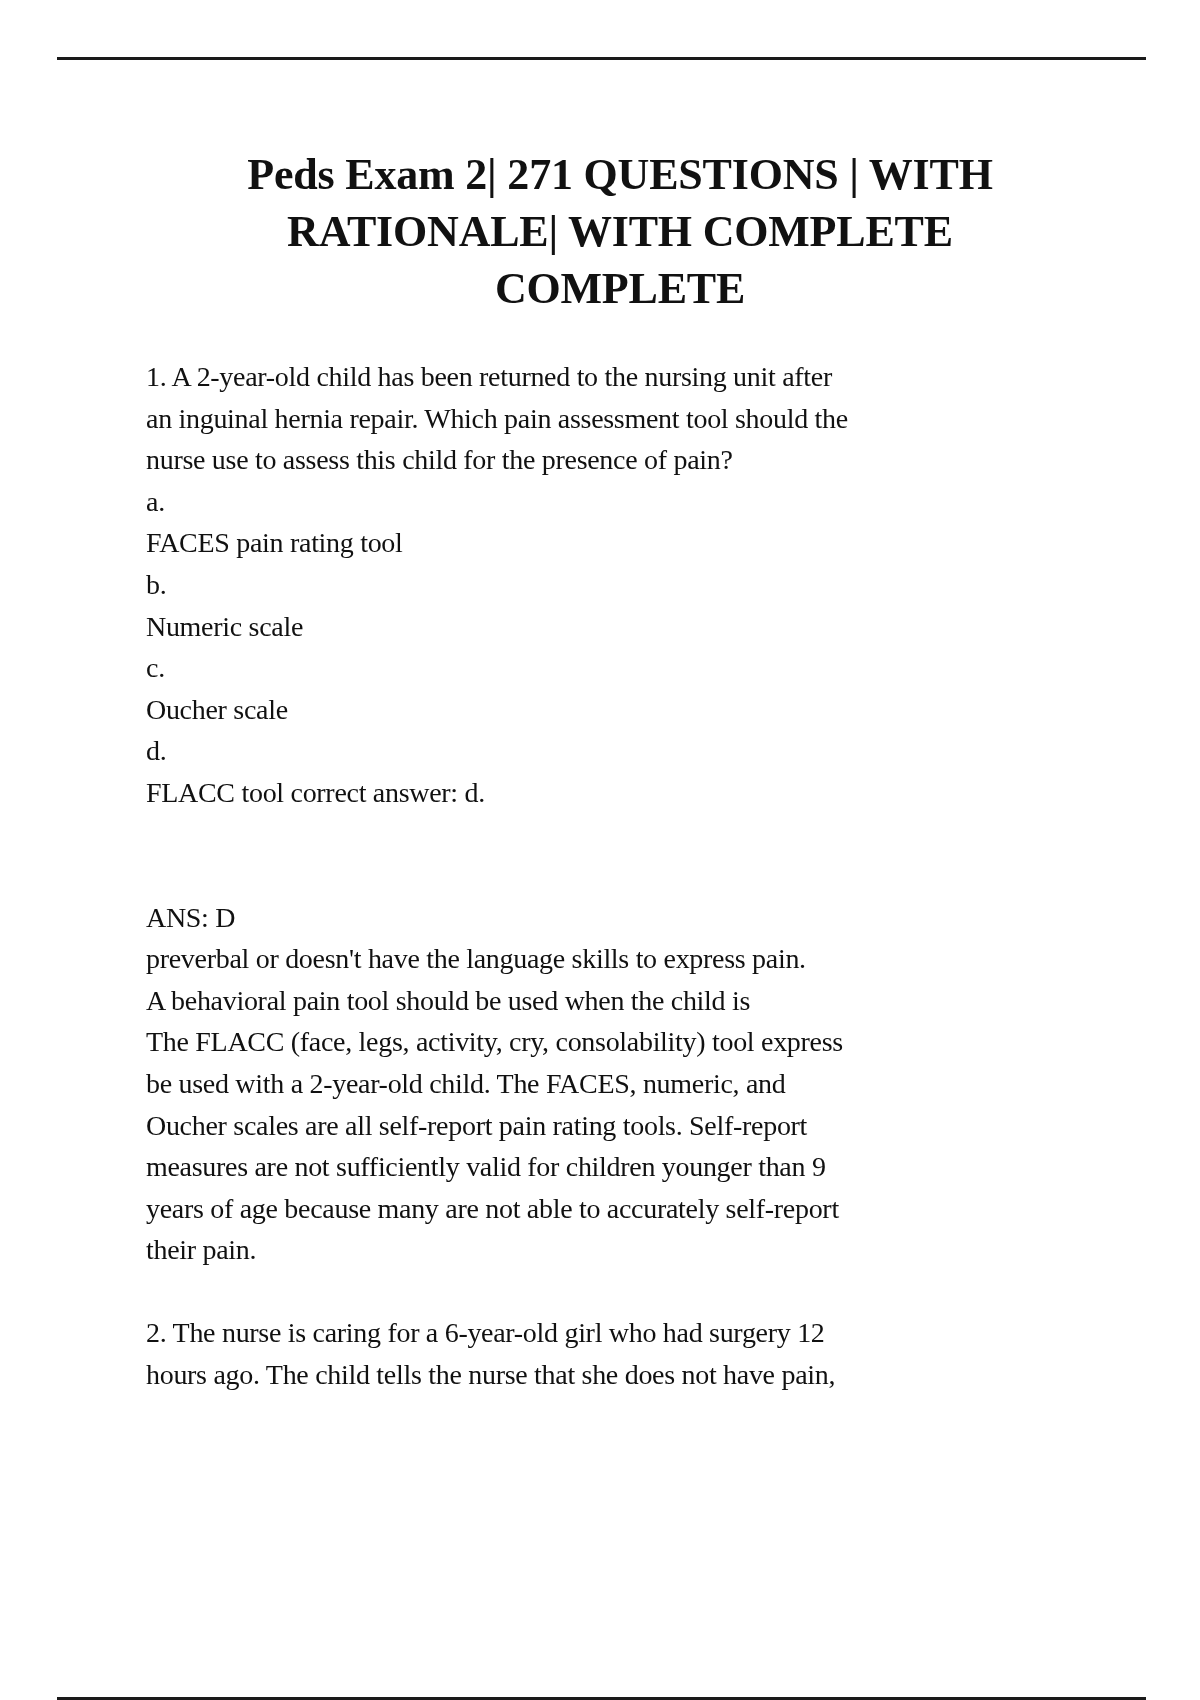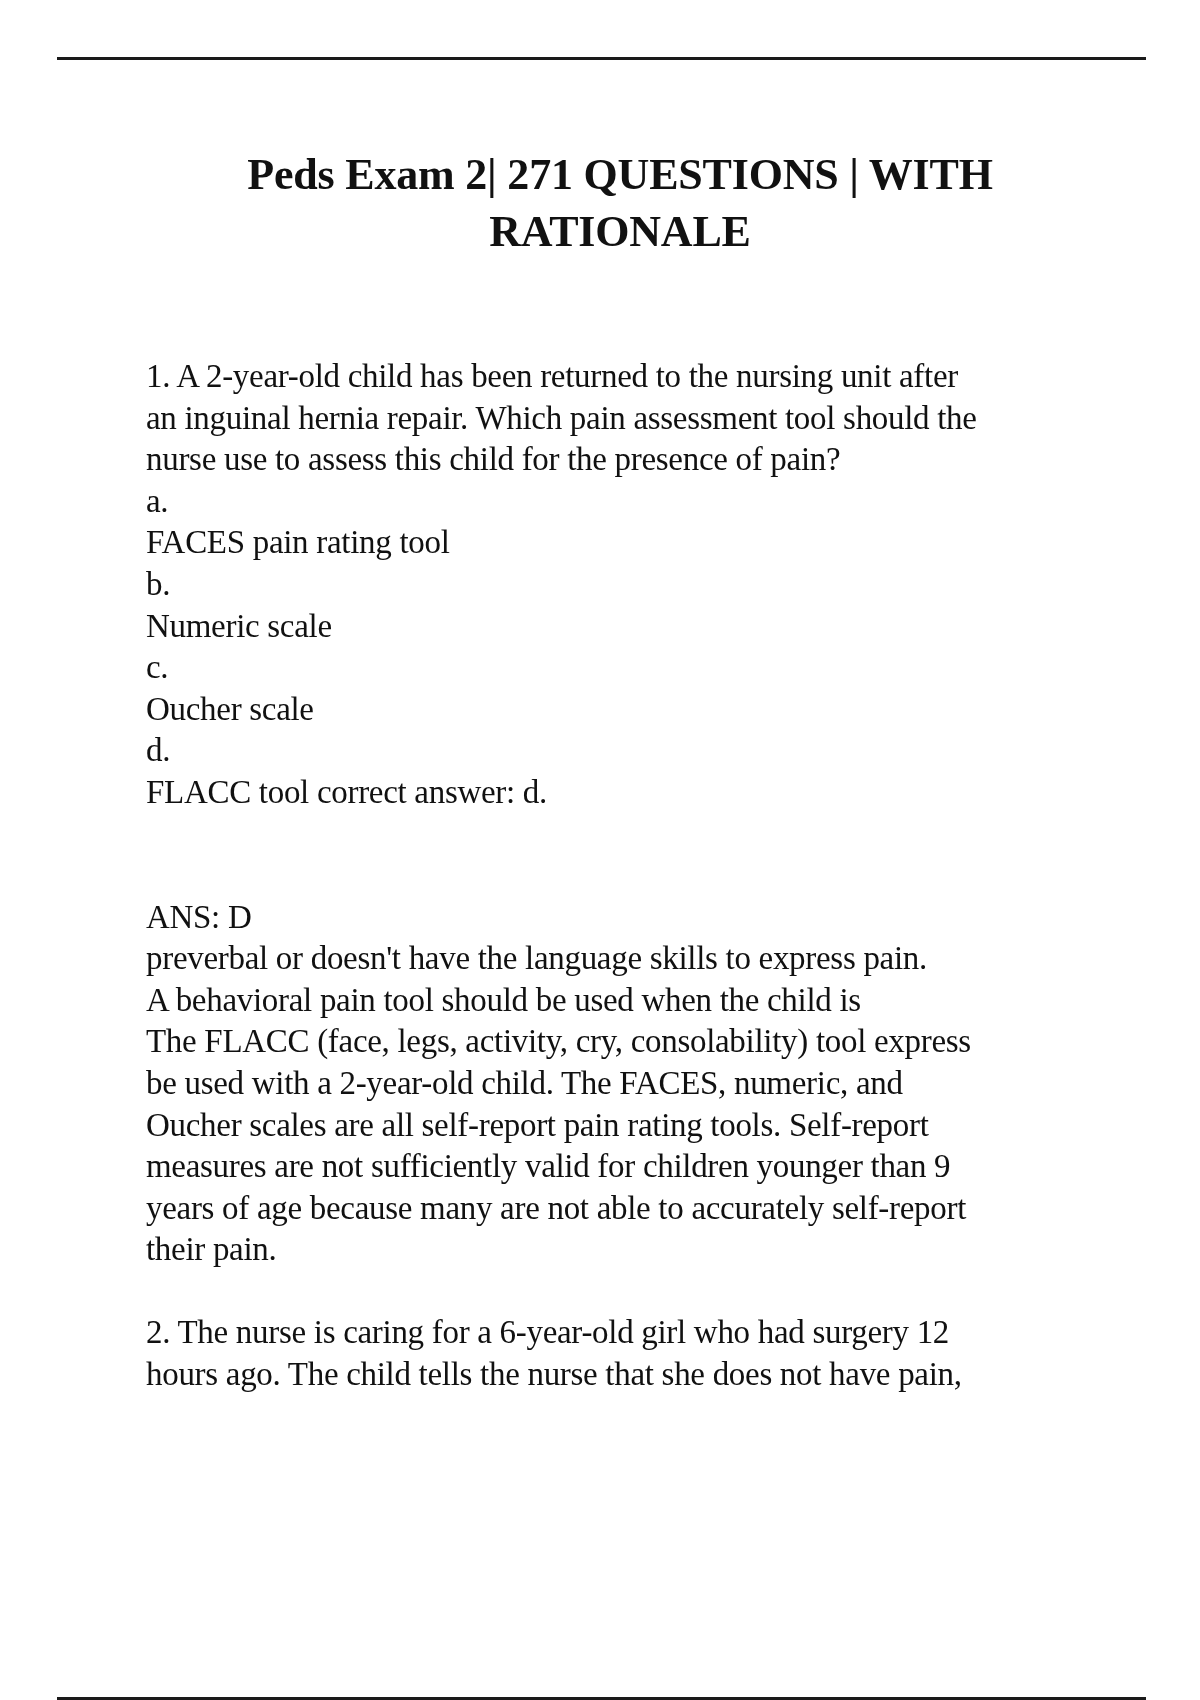--- a/index.html
+++ b/index.html
@@ -14,34 +14,35 @@
       position: absolute; left: 57px; top: 1697px; width: 1089px; height: 3px; background: #1a1a1a;
     }
     .title {
       position: absolute; left: 140px; top: 146px; width: 960px;
       text-align: center; font-weight: bold; font-size: 44px; line-height: 57px;
       margin: 0; letter-spacing: -0.2px;
     }
     .title span { display: block; text-align: center; }
     .content {
       position: absolute; left: 146px; top: 356px; width: 960px;
-      font-size: 33px; line-height: 41.6px; letter-spacing: -0.3px;
+      font-size: 28px; line-height: 41.6px; letter-spacing: -0.3px;
     }
     .line { display: block; white-space: nowrap; }
     .gap { display: block; height: 83px; }
     .gap-small { display: block; height: 41.6px; }
   </style>
 </head>
 <body>
 
 <div class="rule-top"></div>
 
 <h1 class="title">
   <span>Peds Exam 2| 271 QUESTIONS | WITH</span>
-  <span>RATIONALE</span>
+  <span>RATIONALE| WITH COMPLETE</span>
+  <span>COMPLETE</span>
 </h1>
 
 <div class="content">
   <div>
     <div>
       <span class="line">1. A 2-year-old child has been returned to the nursing unit after</span>
       <span class="line">an inguinal hernia repair. Which pain assessment tool should the</span>
       <span class="line">nurse use to assess this child for the presence of pain?</span>
     </div>
     <div>

